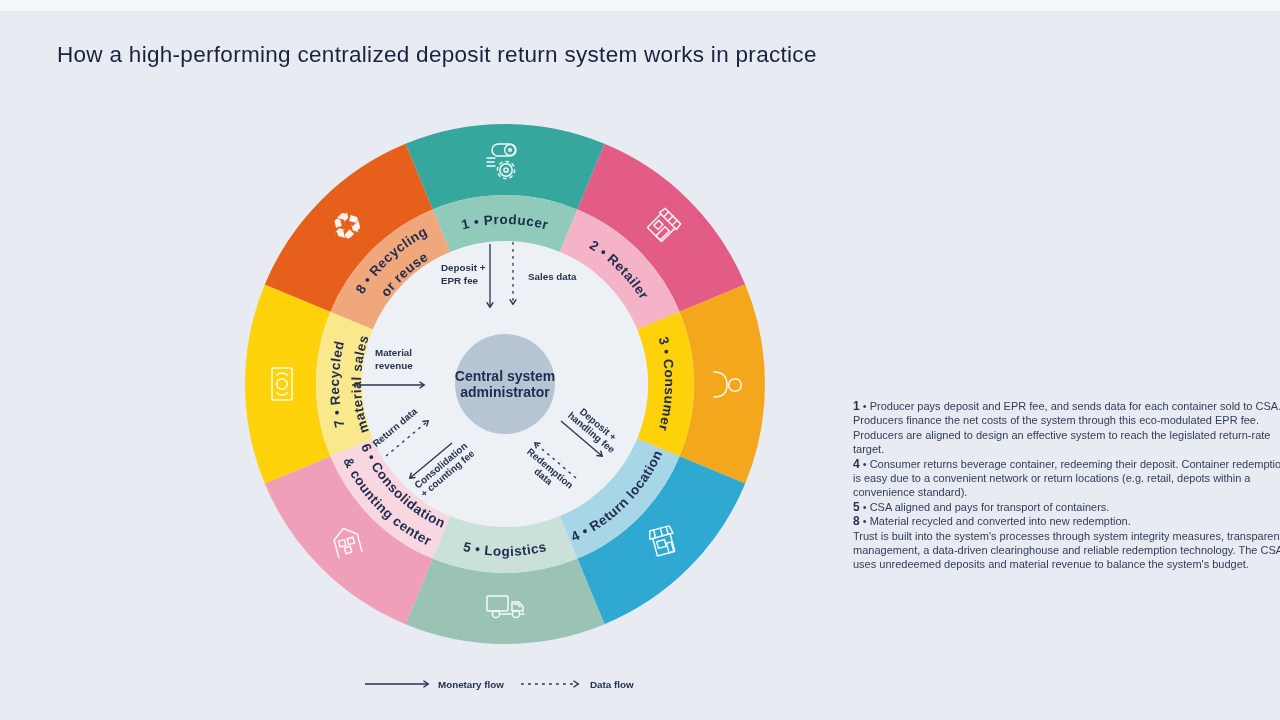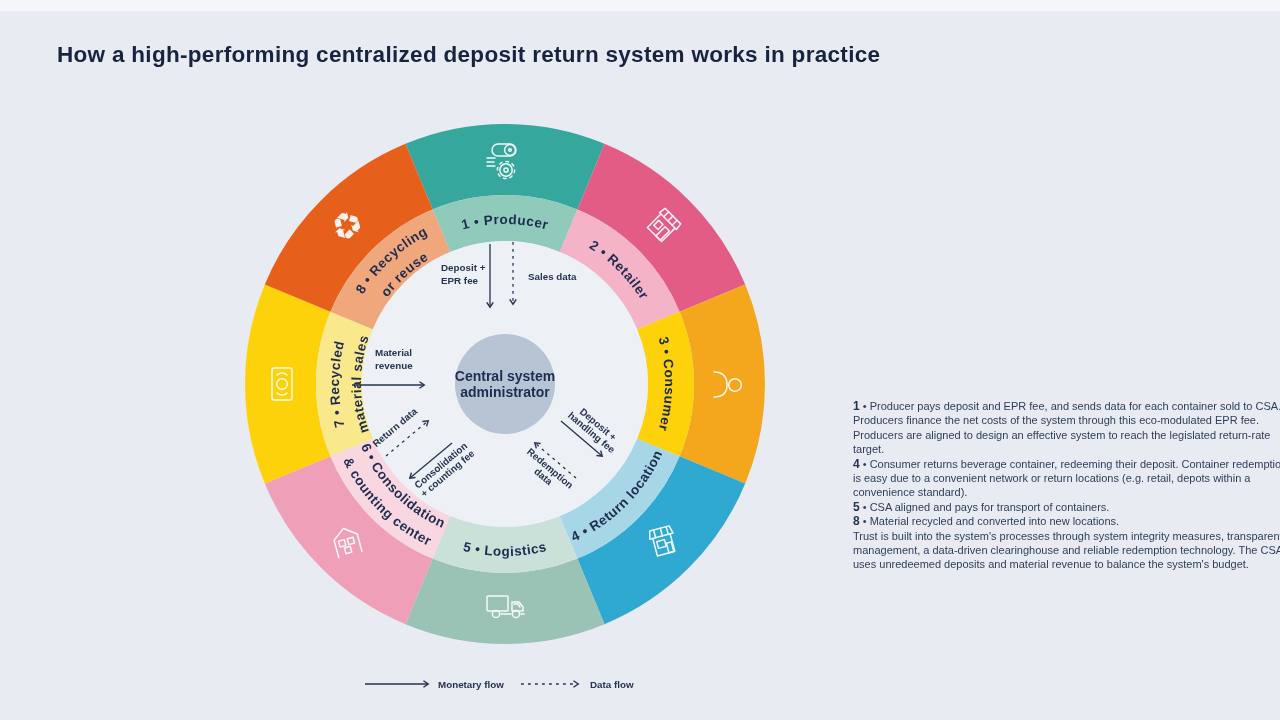--- a/index.html
+++ b/index.html
@@ -1,18 +1,18 @@
 <!DOCTYPE html>
 <html><head>
 <meta charset="utf-8">
 <style>
   html,body{margin:0;padding:0;}
   body{width:1280px;height:720px;overflow:hidden;background:#e8ebf1;font-family:"Liberation Sans",sans-serif;position:relative;}
   .topstrip{position:absolute;left:0;top:0;width:1280px;height:11px;background:#f4f6fa;}
-  .title{position:absolute;left:57px;top:42px;font-size:22.5px;font-weight:700;color:#18233f;letter-spacing:.3px;}
+  .title{position:absolute;left:57px;top:42px;font-size:22.5px;font-weight:400;color:#18233f;letter-spacing:.3px;}
   .diagram-wrap{position:absolute;left:225px;top:104px;width:560px;height:600px;}
   svg text{font-family:"Liberation Sans",sans-serif;}
   .seg-label{font-size:13.5px;font-weight:700;fill:#1e2c50;letter-spacing:.5px;}
   .flow-label{font-size:9.8px;font-weight:700;fill:#25344f;}
   .center-label{font-size:14px;font-weight:700;fill:#1e2c50;}
   .legend-label{font-size:9.8px;font-weight:700;fill:#25344f;}
   .flow-line{stroke:#25344f;stroke-width:1.3;fill:none;}
   .flow-dashed{stroke-dasharray:2.8 4.2;}
   .icon{stroke:#ffffff;stroke-width:1.5;fill:none;stroke-linecap:round;stroke-linejoin:round;opacity:.92;}
   .panel{position:absolute;left:853px;top:399px;width:436px;font-size:11px;line-height:14.4px;color:#2f3e58;}
@@ -194,15 +194,15 @@
     <line class="flow-line flow-dashed" x1="296" y1="580" x2="353" y2="580" marker-end="url(#ah)"></line>
     <text class="legend-label" x="365" y="583.5">Data flow</text>
   </g>
 </svg>
 </div>
 
 <div class="panel">
   <p class="item"><span class="num">1</span> <span class="bullet">•</span> <span>Producer pays deposit and EPR fee, and sends data for each container sold to CSA. Producers finance the net costs of the system through this eco-modulated EPR fee. Producers are aligned to design an effective system to reach the legislated return-rate target.</span></p>
   <p class="item"><span class="num">4</span> <span class="bullet">•</span> <span>Consumer returns beverage container, redeeming their deposit. Container redemption is easy due to a convenient network or return locations (e.g. retail, depots within a convenience standard).</span></p>
   <p class="item"><span class="num">5</span> <span class="bullet">•</span> <span>CSA aligned and pays for transport of containers.</span></p>
-  <p class="item"><span class="num">8</span> <span class="bullet">•</span> <span>Material recycled and converted into new locations.</span></p>
+  <p class="item"><span class="num">8</span> <span class="bullet">•</span> <span>Material recycled and converted into new redemption.</span></p>
   <p class="footer">Trust is built into the system's processes through system integrity measures, transparent management, a data-driven clearinghouse and reliable redemption technology. The CSA uses unredeemed deposits and material revenue to balance the system's budget.</p>
 </div>
 
 </body></html>

